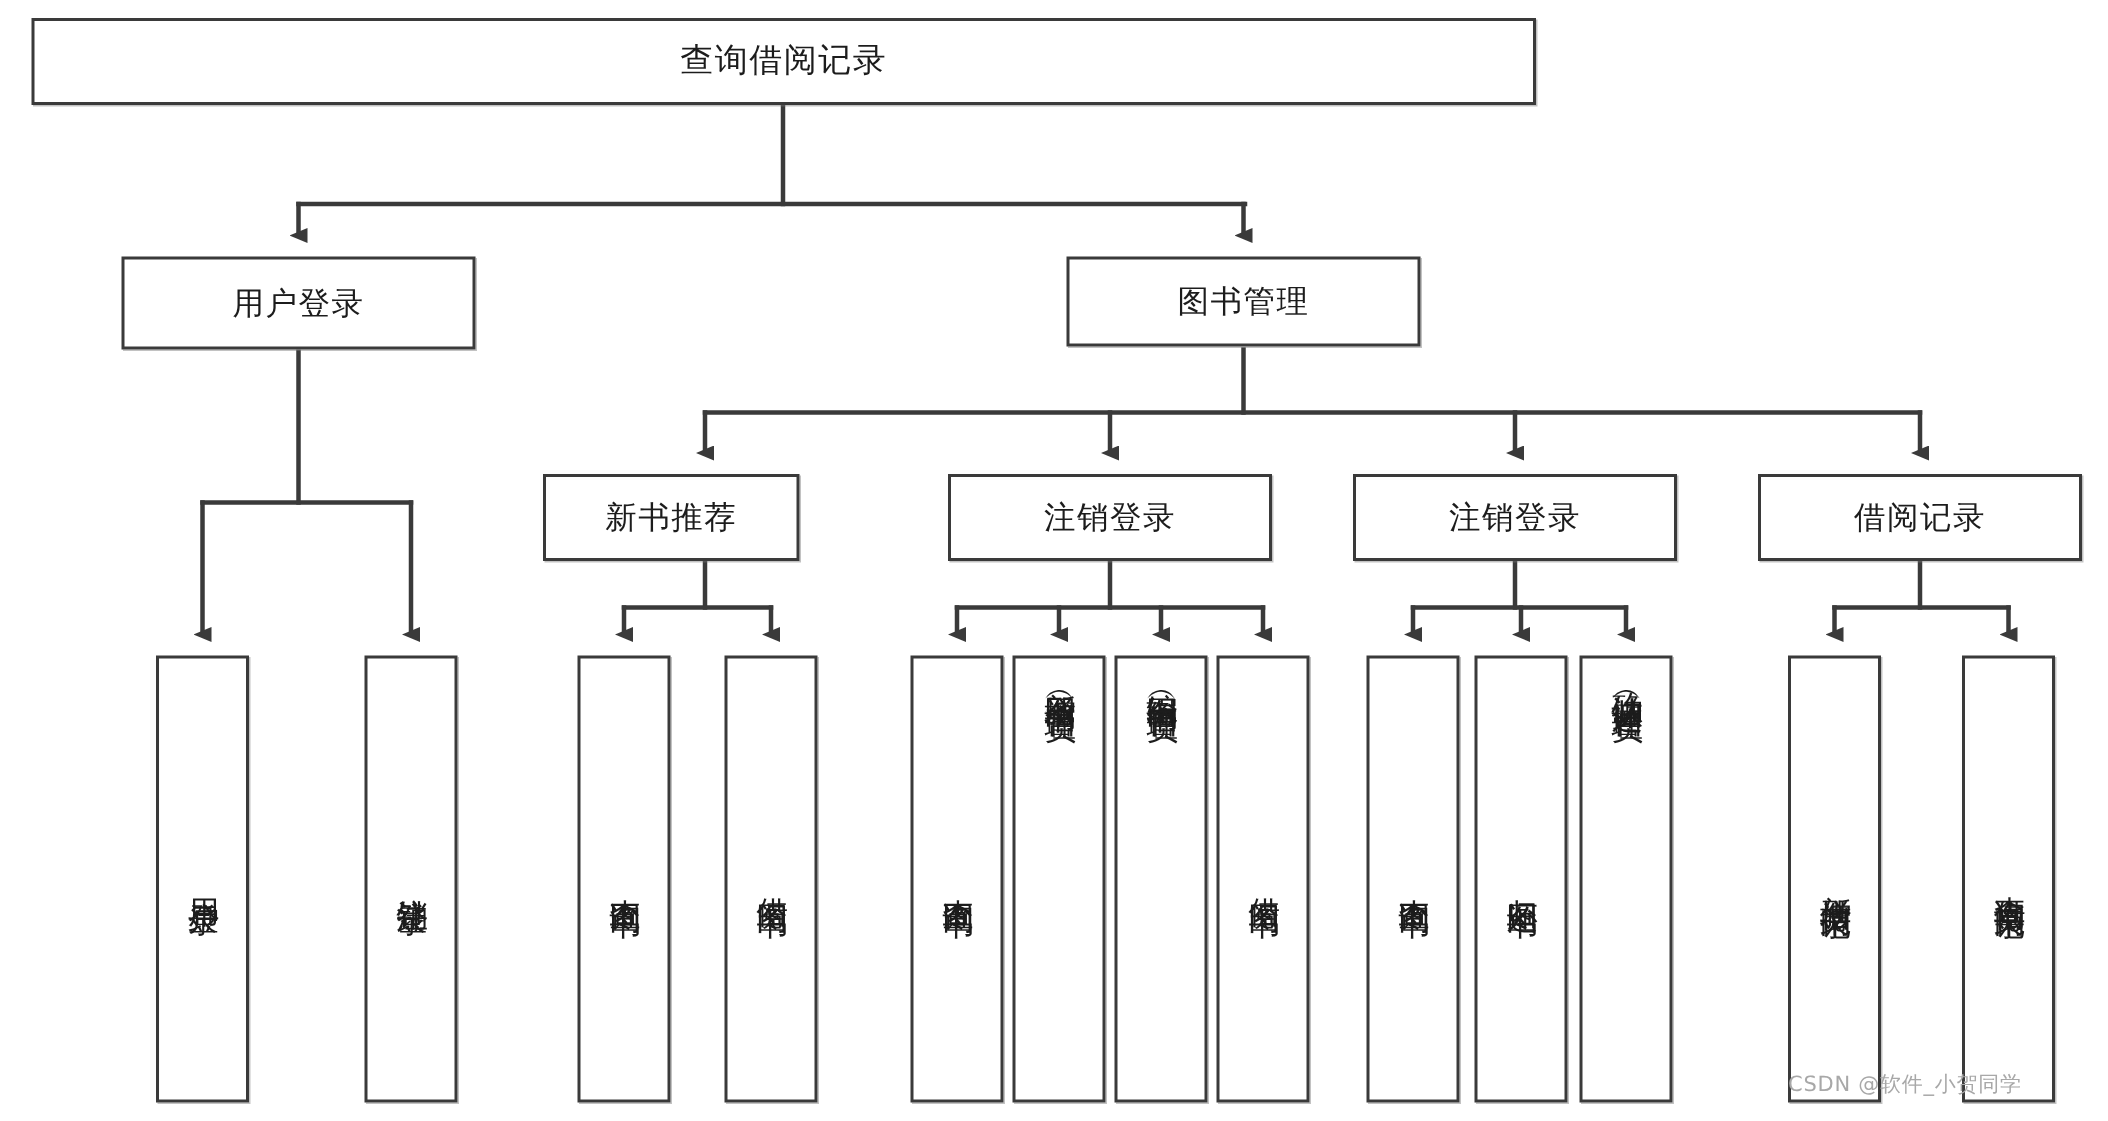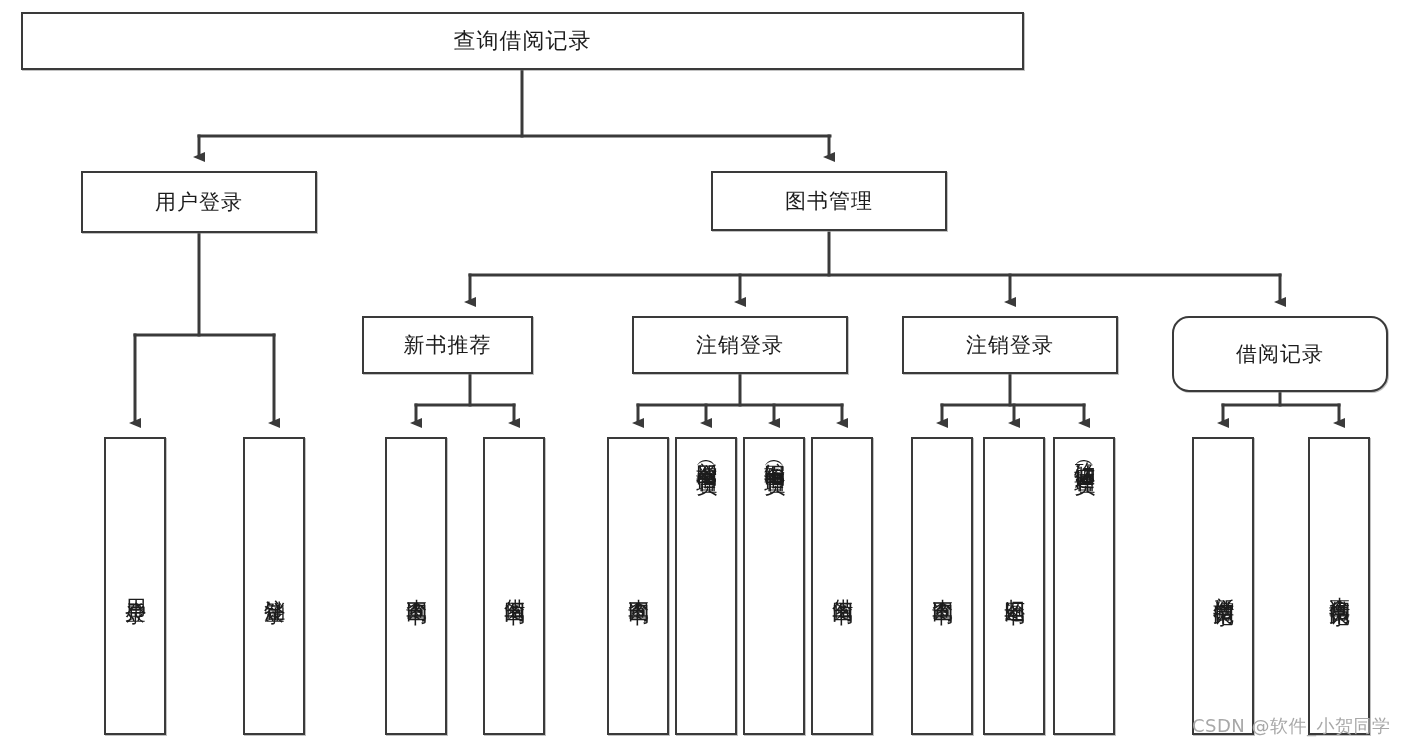--- a/index.html
+++ b/index.html
@@ -54,21 +54,21 @@
     writing-mode:vertical-rl;
     text-orientation:upright;
     font-size:21px;
     line-height:1.12;
     letter-spacing:2px;
     color:#1c1c1c;
     white-space:nowrap;
   }
   .watermark{
     position:absolute;
-    font-size:18px;
+    font-size:14px;
     color:#a8a8a8;
     letter-spacing:.5px;
     white-space:nowrap;
   }
 </style>
 </head>
 <body>
 
 <div id="stage">
 
@@ -135,21 +135,21 @@
 
   <div class="node" style="left: 362px; top: 316px; width: 171px; height: 58px;">
     <span class="lbl">新书推荐</span>
   </div>
   <div class="node" style="left: 632px; top: 316px; width: 216px; height: 58px;">
     <span class="lbl">注销登录</span>
   </div>
   <div class="node" style="left: 902px; top: 316px; width: 216px; height: 58px;">
     <span class="lbl">注销登录</span>
   </div>
-  <div class="node" style="left: 1172px; top: 316px; width: 216px; height: 76px; border-radius: 17px;">
+  <div class="node" style="left: 1172px; top: 316px; width: 216px; height: 58px;">
     <span class="lbl">借阅记录</span>
   </div>
 
   <div class="leaf mid" style="left: 104px; top: 437px; width: 62px; height: 298px;">
     <span class="vlbl">用户登录</span>
   </div>
   <div class="leaf mid" style="left: 243px; top: 437px; width: 62px; height: 298px;">
     <span class="vlbl">注销登录</span>
   </div>
   <div class="leaf mid" style="left: 385px; top: 437px; width: 62px; height: 298px;">

